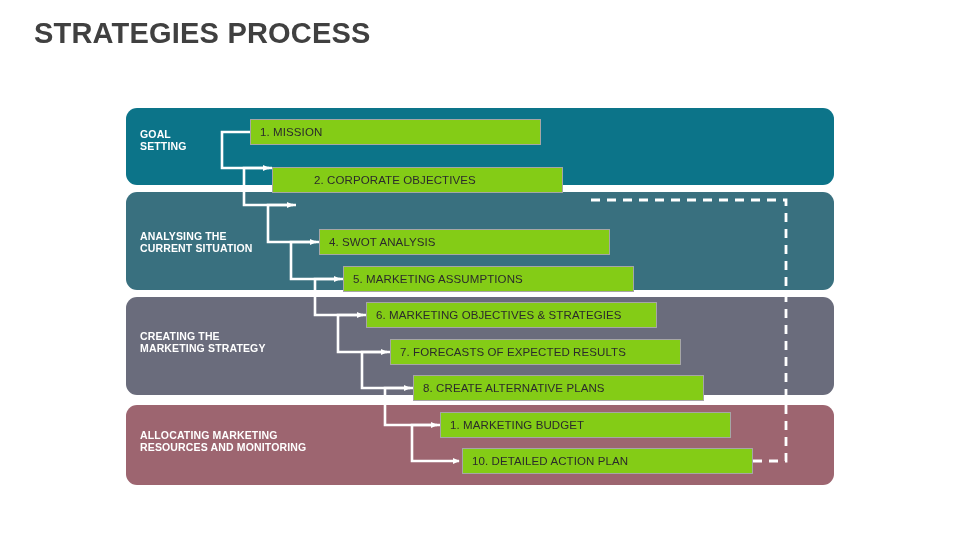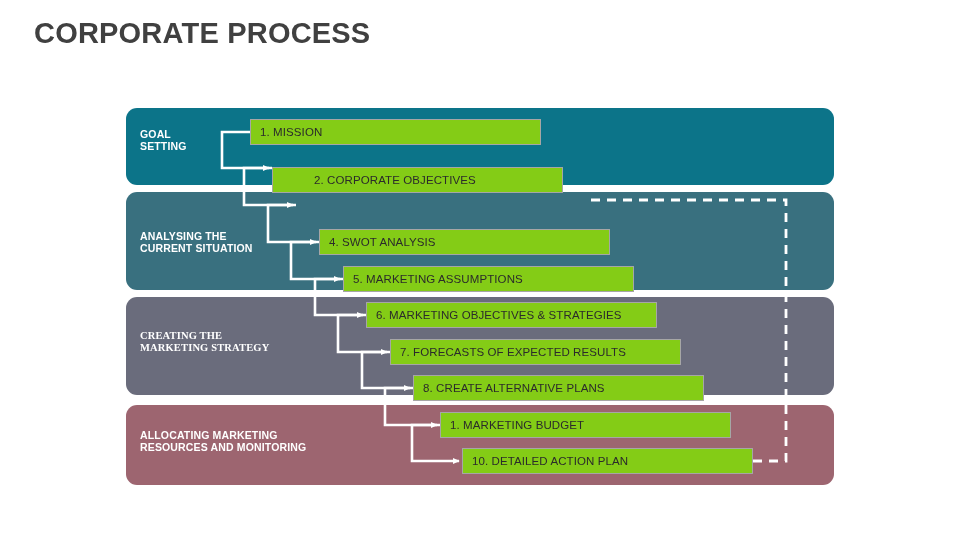--- a/index.html
+++ b/index.html
@@ -88,32 +88,32 @@
     width: 960px;
     height: 540px;
     pointer-events: none;
   }
 </style>
 </head>
 <body>
 
 <div id="slide">
 
-  <div id="page-title">CORPORATE PROCESS</div>
+  <div id="page-title">STRATEGIES PROCESS</div>
 
   <div id="diagram">
 
     <div class="band" style="left: 126px; top: 108px; width: 708px; height: 77px; background: rgb(12, 116, 137);"></div>
       <div class="band-label" style="left: 140px; top: 128px;">GOAL
 SETTING</div>
       <div class="band" style="left: 126px; top: 192px; width: 708px; height: 98px; background: rgb(57, 112, 127);"></div>
       <div class="band-label" style="left: 140px; top: 230px;">ANALYSING THE
 CURRENT SITUATION</div>
       <div class="band" style="left: 126px; top: 297px; width: 708px; height: 98px; background: rgb(106, 108, 124);"></div>
-      <div class="band-label" style="left: 140px; top: 330px; font-family: Liberation Serif, serif;">CREATING THE
+      <div class="band-label" style="left: 140px; top: 330px;">CREATING THE
 MARKETING STRATEGY</div>
       <div class="band" style="left: 126px; top: 405px; width: 708px; height: 80px; background: rgb(157, 101, 112);"></div>
       <div class="band-label" style="left: 140px; top: 429px;">ALLOCATING MARKETING
 RESOURCES AND MONITORING</div>
       <div class="step-box" style="left: 250px; top: 119px;">
         <span class="step-label">1. MISSION</span>
       </div>
       <div class="step-box" style="left: 272px; top: 167px; padding-left: 32px;">
         <span class="step-label">2. CORPORATE OBJECTIVES</span>
       </div>

